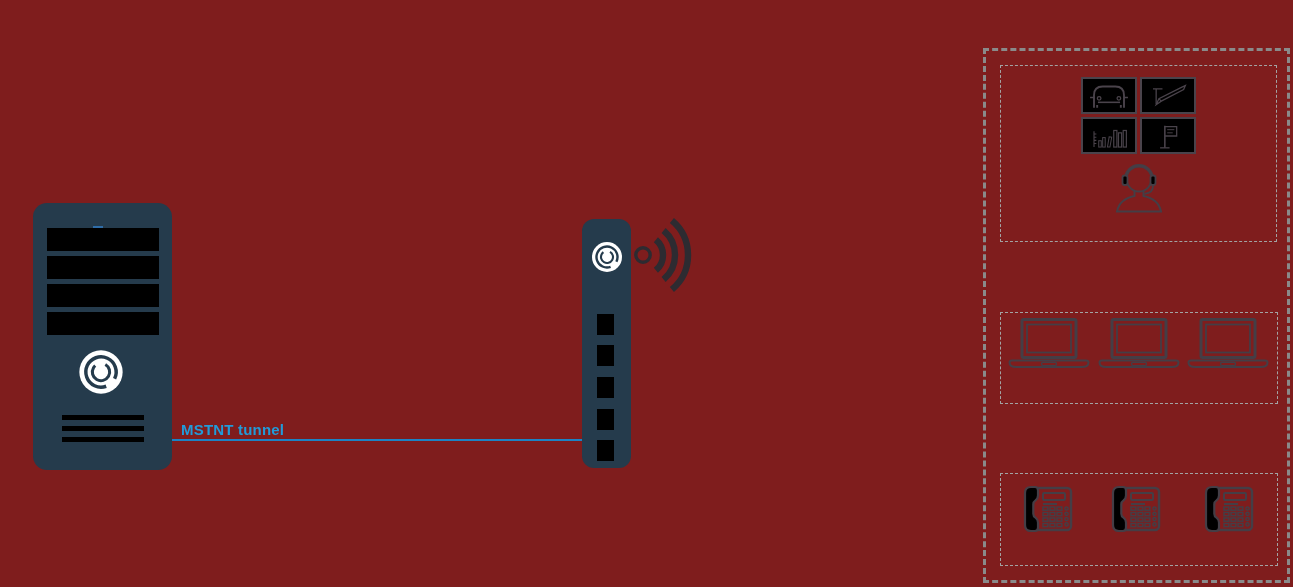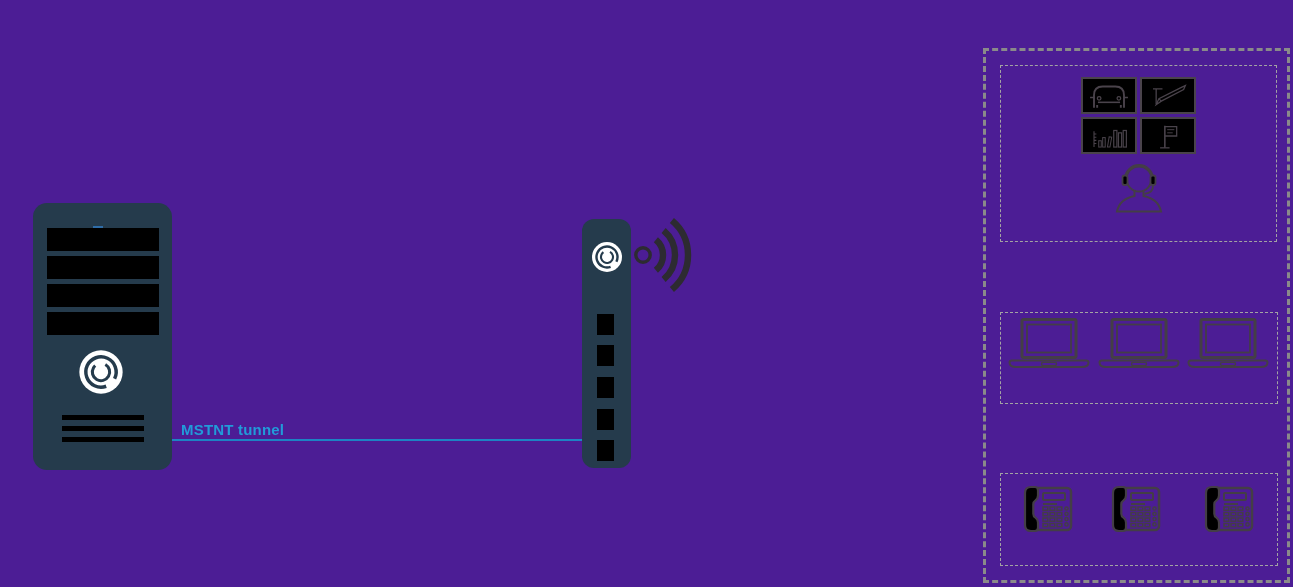--- a/index.html
+++ b/index.html
@@ -1,16 +1,16 @@
 <!DOCTYPE html>
 <html><head>
 <meta charset="utf-8">
 <style>
   html,body{margin:0;padding:0;background:#000;}
-  .stage{position:relative;width:1293px;height:587px;background:#4c1d95;overflow:hidden;
+  .stage{position:relative;width:1293px;height:587px;background:#7f1d1d;overflow:hidden;
          font-family:"Liberation Sans",sans-serif;}
   .abs{position:absolute;}
   
   .server{left:33px;top:203px;width:139px;height:267px;background:#253b4c;border-radius:14px;}
   .server .slot{position:absolute;left:14px;width:112px;height:23px;background:#000;}
   .server .slot.s1{top:25px}.server .slot.s2{top:53px}.server .slot.s3{top:81px}.server .slot.s4{top:109px}
   .server .led{position:absolute;left:60px;top:23px;width:10px;height:2px;background:#2f6da8;}
   .server .grill{position:absolute;left:29px;width:82px;height:5px;background:#000;}
   .server .grill.g1{top:212px}.server .grill.g2{top:223px}.server .grill.g3{top:234px}
   .logo-server{left:42px;top:143px;}

